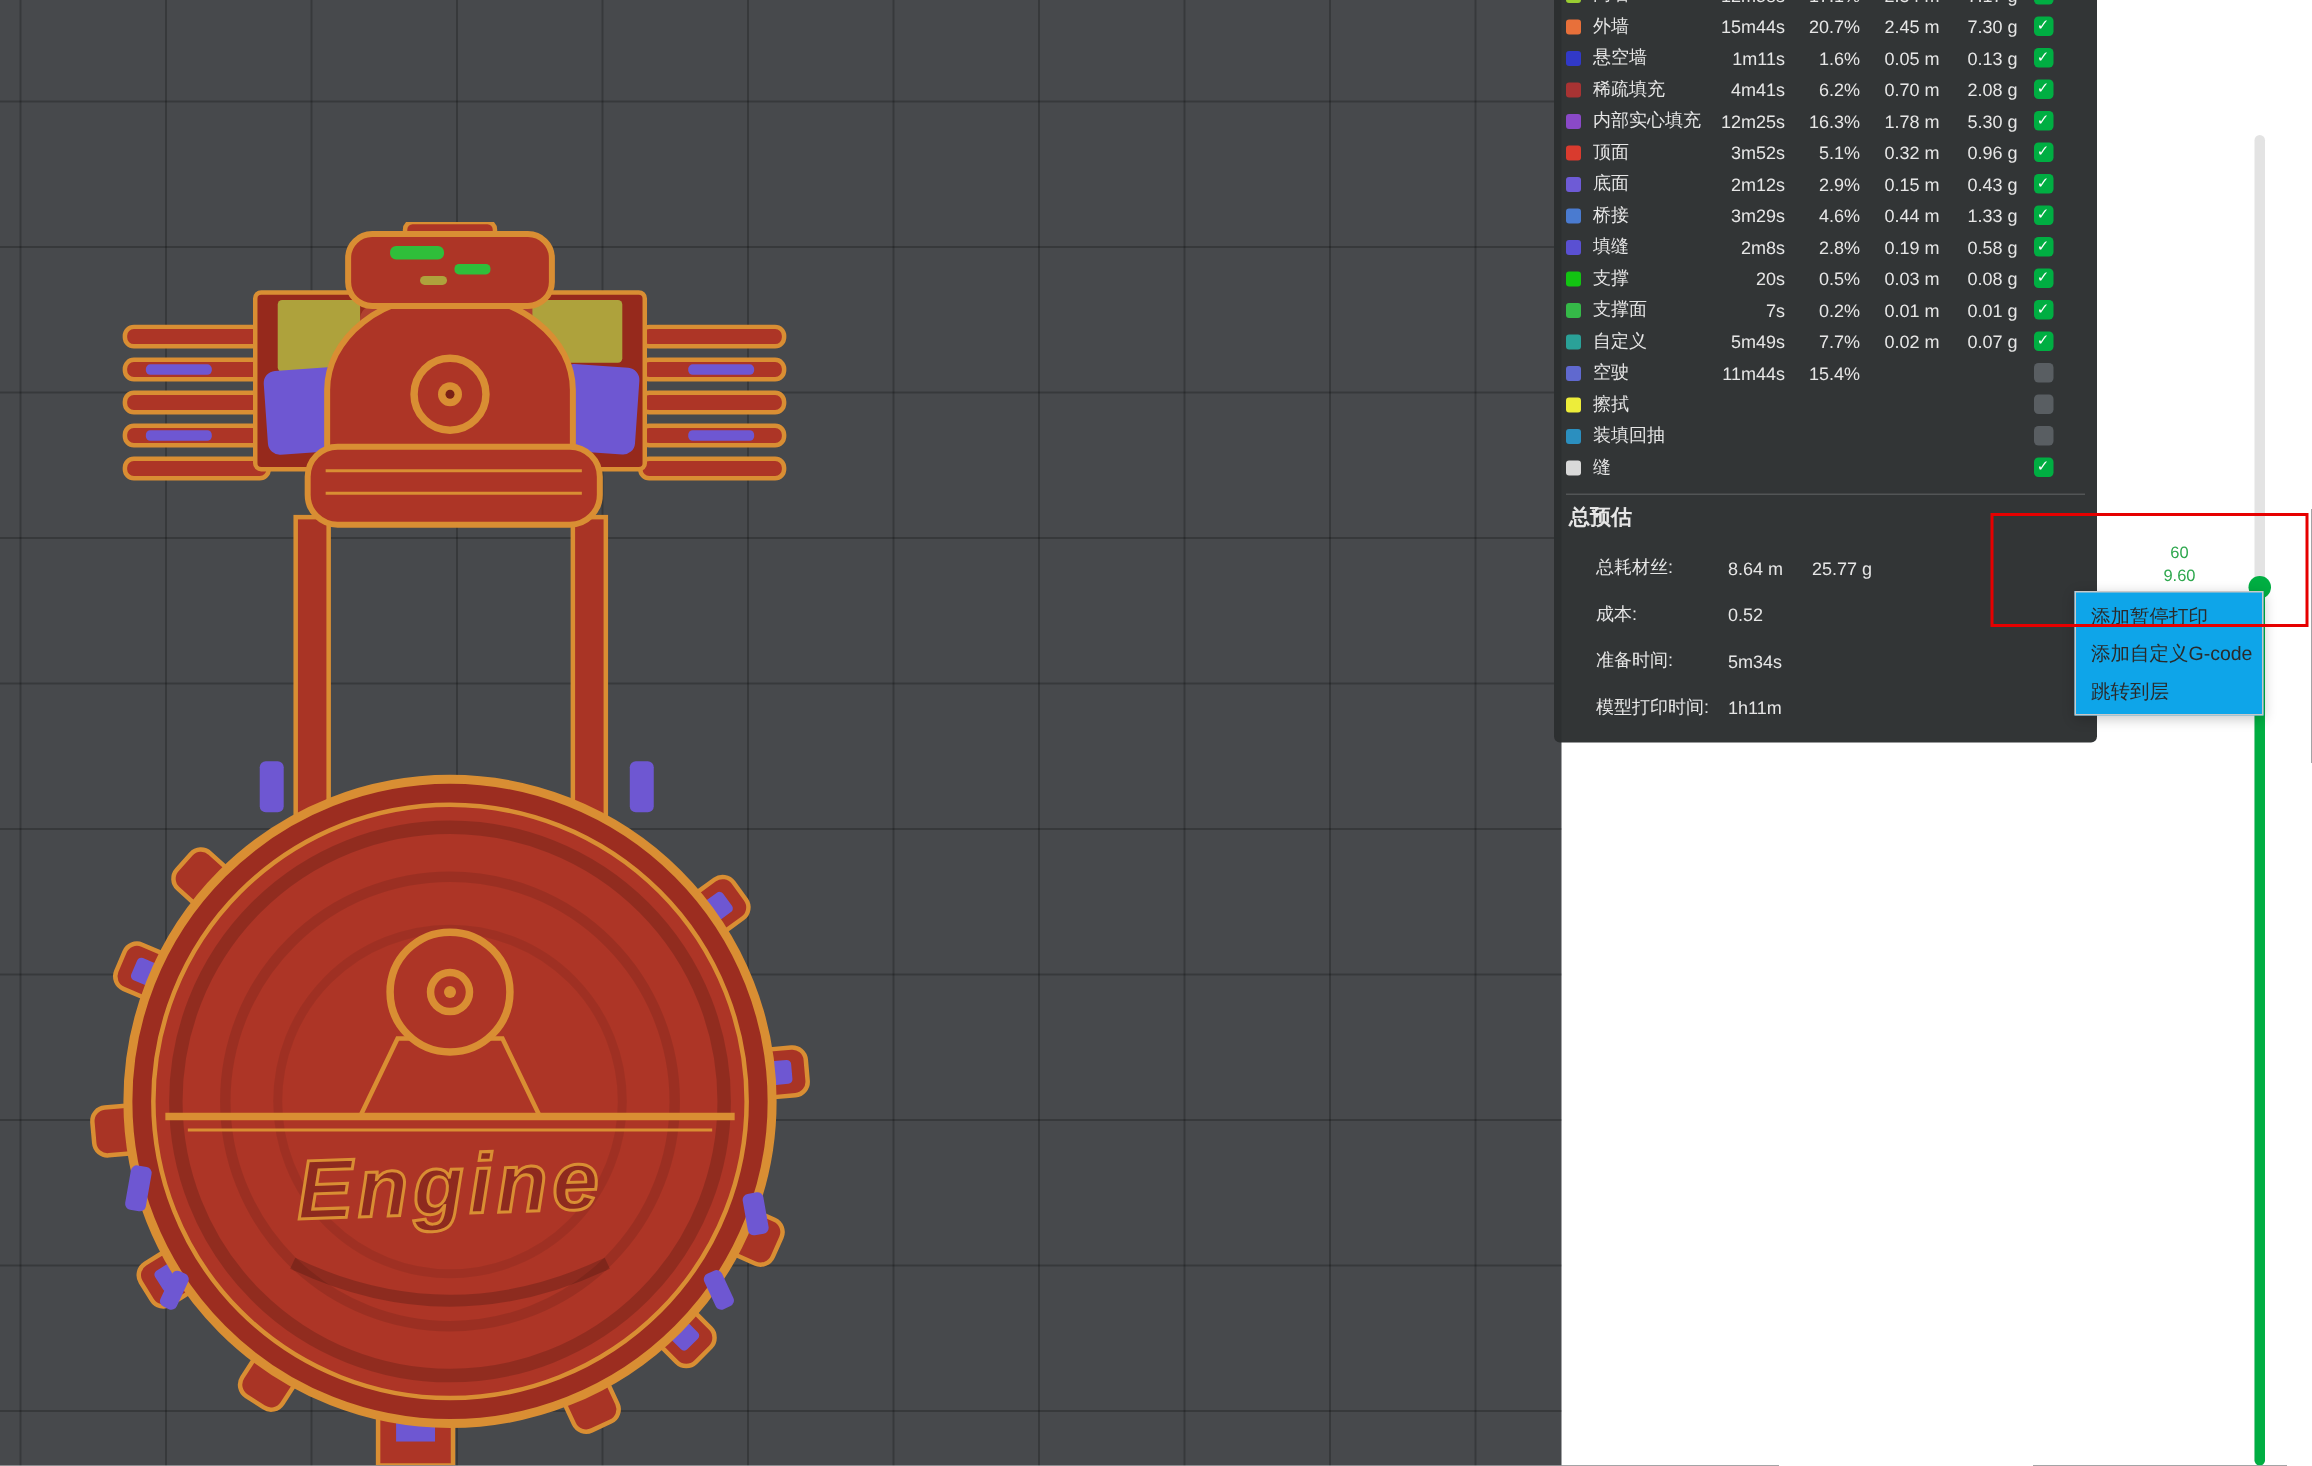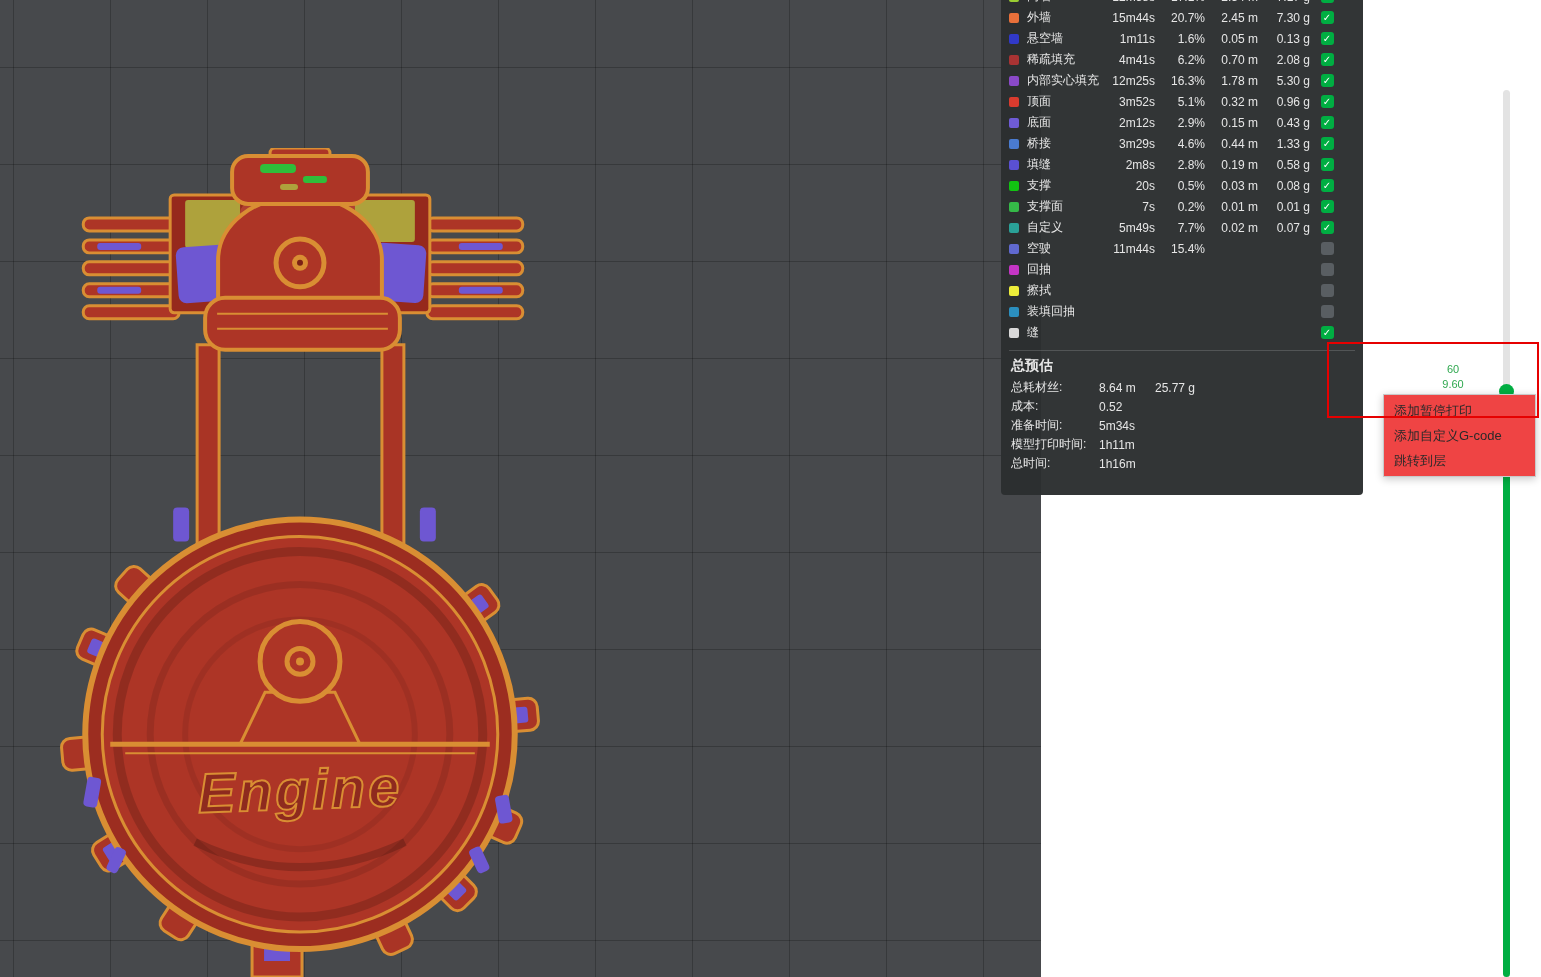--- a/index.html
+++ b/index.html
@@ -17,21 +17,21 @@
       linear-gradient(to right, rgba(0,0,0,0.22) 0, rgba(0,0,0,0.22) 1px, transparent 1px),
       linear-gradient(to bottom, rgba(0,0,0,0.22) 0, rgba(0,0,0,0.22) 1px, transparent 1px);
     background-size:97px 97px;
     background-position:13px 67px;
     overflow:hidden;
   }
   .model-wrap { position:absolute; left:55px; top:148px; width:500px; height:829px; }
 
   
   .legend-panel {
-    position:absolute; left:1001px; top:0; width:362px; height:495px;
+    position:absolute; left:1036px; top:0; width:362px; height:495px;
     background:rgba(43,46,48,0.97); color:#E6E6E6; font-size:12px;
     overflow:hidden; border-radius:0 0 4px 4px; z-index:2;
   }
   .legend-rows { margin-top:-14px; }
   .lrow {
     display:grid; grid-template-columns:16px 78px 52px 50px 53px 52px 34px;
     align-items:center; height:21px; padding-left:8px; white-space:nowrap;
   }
   .sw { width:10px; height:10px; border-radius:2px; }
   .lbl { padding-left:2px; overflow:hidden; }
@@ -39,42 +39,42 @@
   .chkwrap { display:flex; justify-content:center; }
   .chk {
     width:13px; height:13px; border-radius:3px; background:#595E62;
     color:#fff; font-size:10px; line-height:13px; text-align:center; font-weight:bold;
     cursor:pointer;
   }
   .divider { height:1px; background:rgba(255,255,255,0.16); margin:7px 8px 0 8px; }
   .totals-title { font-weight:bold; font-size:14px; padding:6px 0 3px 10px; }
   .trow {
     display:grid; grid-template-columns:88px 56px auto;
-    align-items:center; height:19px; padding-left:10px; white-space:nowrap;
+    align-items:center; height:19px; padding-left:28px; white-space:nowrap;margin-top:12px;
   }
 
   
   .slider-track {
     position:absolute; left:1503px; top:90px; width:7px; height:887px;
     background:#E3E3E3; border-radius:4px; z-index:1; cursor:pointer;
   }
   .slider-fill { position:absolute; left:0; top:301px; bottom:0; width:7px; border-radius:4px; }
   .slider-handle {
     position:absolute; left:1499px; top:384px; width:15px; height:15px;
     border-radius:50%; z-index:3; cursor:grab;
   }
   .slider-label {
     position:absolute; left:1428px; top:362px; width:50px; text-align:center;
     color:#2FA84F; font-size:11px; line-height:15px; z-index:4;
   }
 
   
   .ctx-menu {
-    position:absolute; left:1383px; top:394px; width:153px;
-    background:#ef4444; border:1px solid #C9C9C9;
+    position:absolute; left:1383px; top:394px; width:126px;
+    background:#0ea5e9; border:1px solid #C9C9C9;
     box-shadow:0 2px 8px rgba(0,0,0,0.22); padding:3px 0; z-index:5;
   }
   .ctx-item {
     height:25px; line-height:25px; padding:0 10px; font-size:13px;
     color:#2A2A2A; white-space:nowrap; cursor:pointer;
   }
 
   
   .annotation {
     position:absolute; left:1327px; top:342px; width:212px; height:76px;
@@ -361,31 +361,20 @@
       <span class="lbl">空驶</span>
       <span class="num">11m44s</span>
       <span class="num">15.4%</span>
       <span class="num"></span>
       <span class="num"></span>
       <span class="chkwrap">
           <span class="chk"></span>
         </span>
     </div>
 
-    <div class="lrow">
-      <span class="sw" style="background: rgb(196, 53, 196);"></span>
-      <span class="lbl">回抽</span>
-      <span class="num"></span>
-      <span class="num"></span>
-      <span class="num"></span>
-      <span class="num"></span>
-      <span class="chkwrap">
-          <span class="chk"></span>
-        </span>
-    </div>
 
     <div class="lrow">
       <span class="sw" style="background: rgb(237, 237, 58);"></span>
       <span class="lbl">擦拭</span>
       <span class="num"></span>
       <span class="num"></span>
       <span class="num"></span>
       <span class="num"></span>
       <span class="chkwrap">
           <span class="chk"></span>

